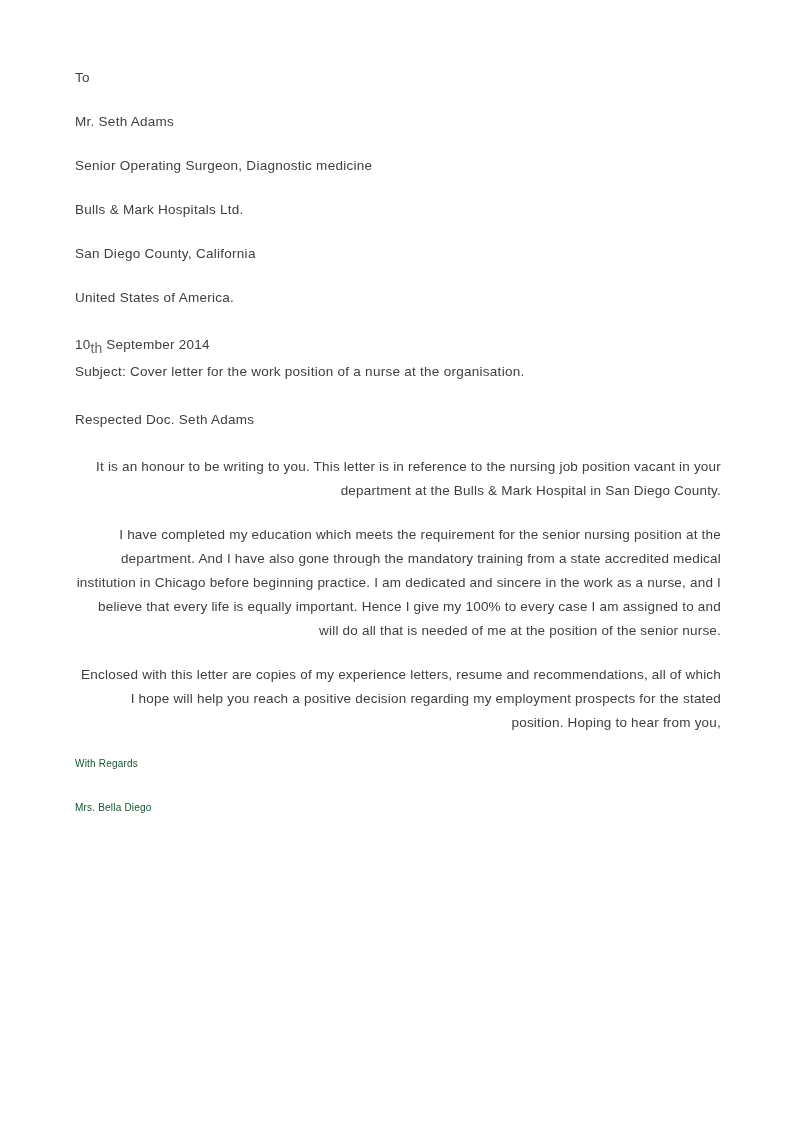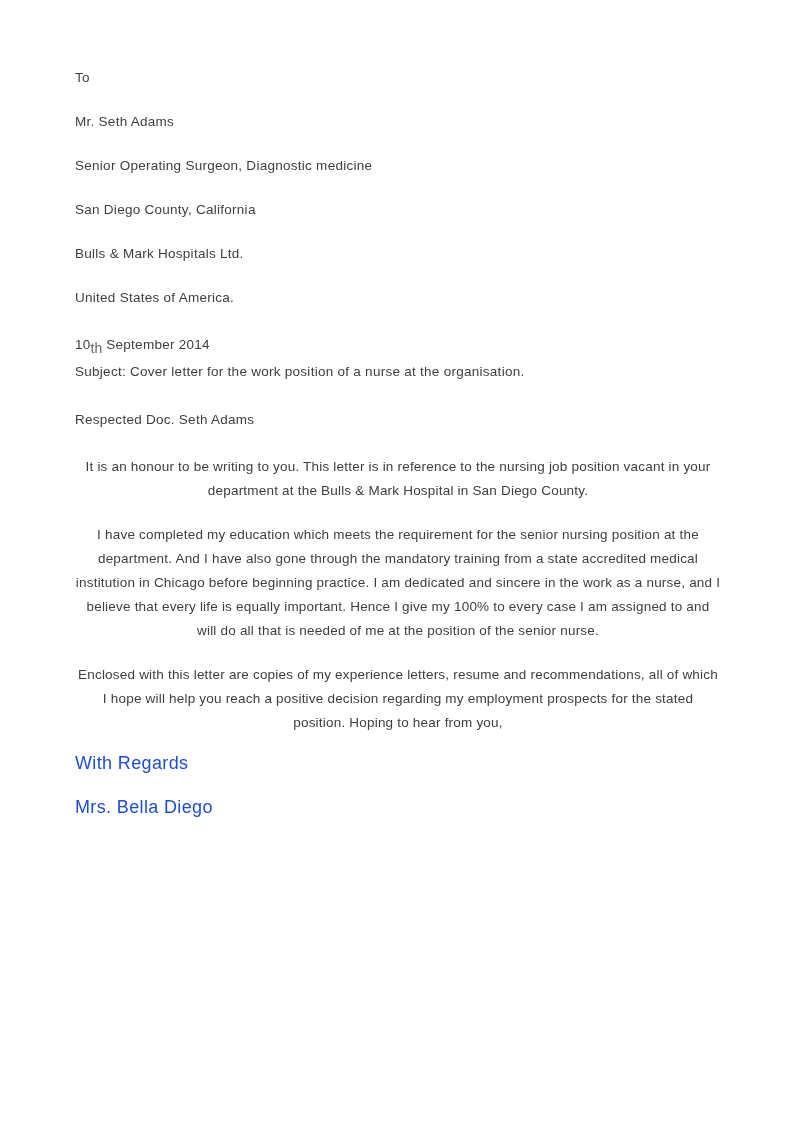--- a/index.html
+++ b/index.html
@@ -72,48 +72,48 @@
     white-space: nowrap;
   }
 
   
   .body-par {
     font-size: 13.5px;
     line-height: 24px;
     letter-spacing: 0.015em;
     color: #3e3e3e;
     margin: 0 0 20px 0;
-    text-align: center;
+    text-align: right;
   }
 
   
   .closing-line {
-    font-size: 18px;
+    font-size: 10px;
     line-height: 17px;
     letter-spacing: 0.02em;
-    color: #1d4ed8;
+    color: #14532d;
     margin: 0 0 27px 0;
     white-space: nowrap;
   }
   .closing-line.last {
     margin-bottom: 0;
   }
 </style>
 </head>
 <body>
 
 <div class="page">
   <div class="letter">
 
     <div>
       <p class="addr-line">To</p>
       <p class="addr-line">Mr. Seth Adams</p>
       <p class="addr-line">Senior Operating Surgeon, Diagnostic medicine</p>
+      <p class="addr-line">Bulls &amp; Mark Hospitals Ltd.</p>
       <p class="addr-line">San Diego County, California</p>
-      <p class="addr-line">Bulls &amp; Mark Hospitals Ltd.</p>
       <p class="addr-line">United States of America.</p>
     </div>
 
     <div class="date-group">
       <p class="date-line"><span>10</span><span class="ordinal">th</span><span> September 2014</span></p>
       <p class="subject-line">Subject: Cover letter for the work position of a nurse at the organisation.</p>
     </div>
 
     <p class="salutation">Respected Doc. Seth Adams</p>
 

